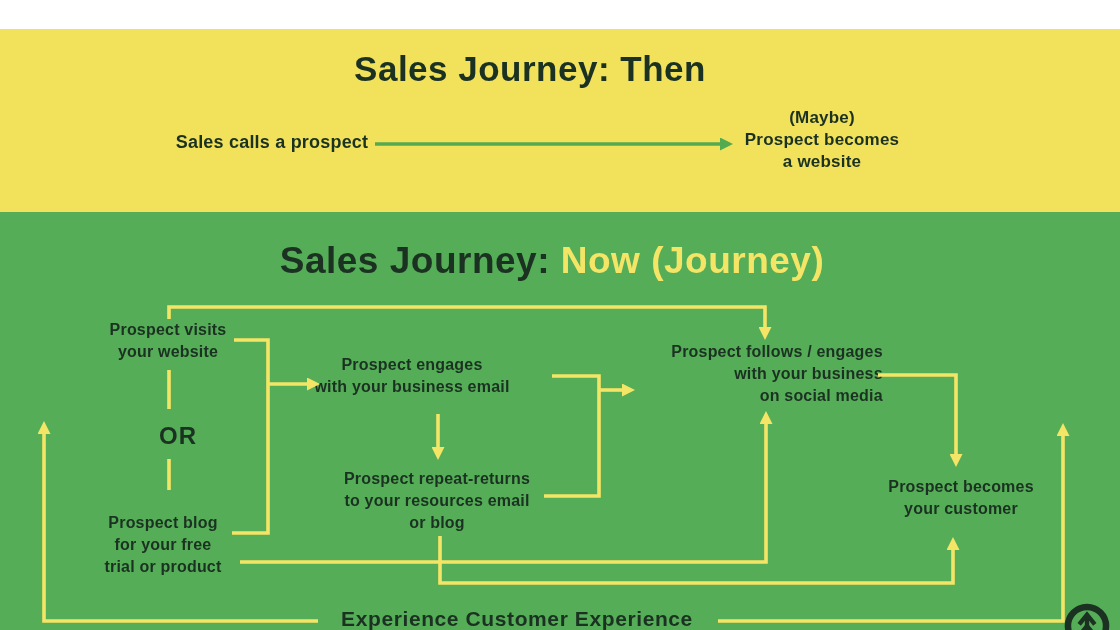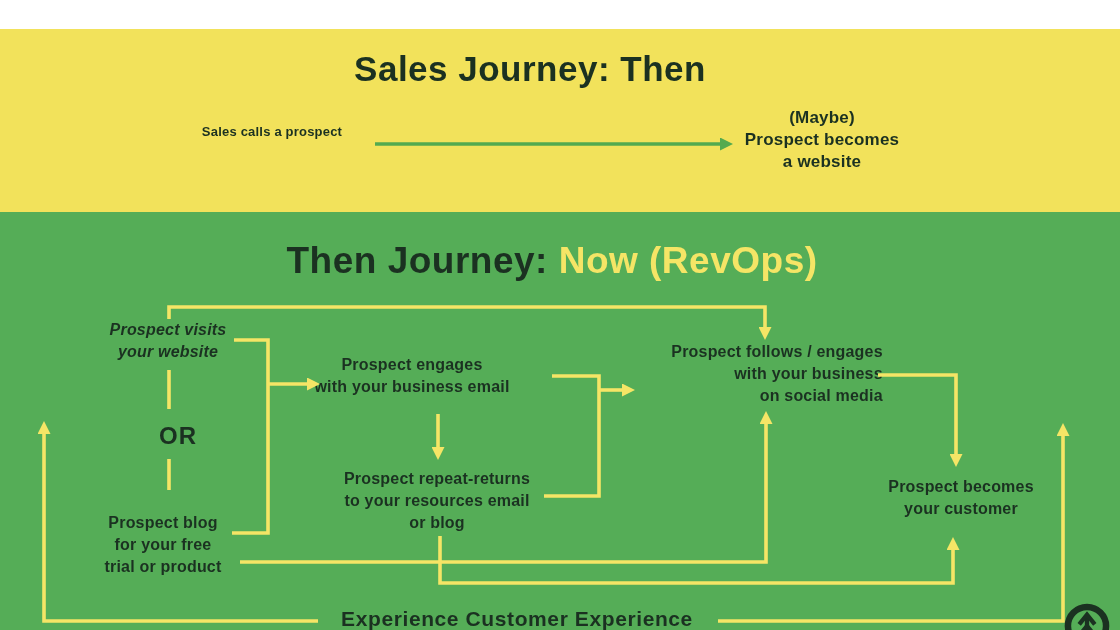--- a/index.html
+++ b/index.html
@@ -18,23 +18,23 @@
   .band-then{position:absolute;left:0;top:0;width:1120px;height:183px;background:var(--yellow-bg);}
   .title{position:absolute;transform:translateX(-50%);white-space:nowrap;color:var(--dark-ink);letter-spacing:.5px;}
   .title-then{left:530px;top:20px;font-size:35px;}
   .title-now{left:552px;top:211px;font-size:37px;}
   .title-now .hl{color:var(--line-yellow);}
   .node{
     position:absolute;transform:translateX(-50%);
     text-align:center;white-space:pre-line;color:var(--dark-ink);
     font-size:16px;line-height:22px;letter-spacing:.2px;
   }
-  .n-calls{left:272px;top:92px;font-size:13px;}
+  .n-calls{left:272px;top:102px;font-size:18px;}
   .n-maybe{left:822px;top:78px;font-size:17px;line-height:22px;}
-  .n-visits{left:168px;top:290px;font-style:italic;}
+  .n-visits{left:168px;top:290px;}
   .n-or{left:178px;top:396px;font-size:24px;letter-spacing:1px;}
   .n-asks{left:163px;top:483px;}
   .n-engages{left:412px;top:325px;}
   .n-returns{left:437px;top:439px;}
   .n-follows{left:777px;top:312px;text-align:right;}
   .n-becomes{left:961px;top:447px;}
   .n-delight{left:517px;top:579px;font-size:21px;letter-spacing:.6px;}
   svg.overlay{position:absolute;left:0;top:0;}
   .ln{fill:none;stroke:var(--line-yellow);stroke-width:3.6;}
   .ln-g{fill:none;stroke:var(--arrow-green);stroke-width:3.6;}
@@ -50,21 +50,21 @@
 
   <div class="band-then"></div>
 
   <div class="title title-then">Sales Journey: Then</div>
 
   <div class="node n-calls">Sales calls a prospect</div>
   <div class="node n-maybe">(Maybe)
 Prospect becomes
 a website</div>
 
-  <div class="title title-now"><span>Then Journey: </span><span class="hl">Now (RevOps)</span></div>
+  <div class="title title-now"><span>Sales Journey: </span><span class="hl">Now (Journey)</span></div>
 
   <div class="node n-visits">Prospect visits
 your website</div>
   <div class="node n-or">OR</div>
   <div class="node n-asks">Prospect blog
 for your free
 trial or product</div>
   <div class="node n-engages">Prospect engages
 with your business email</div>
   <div class="node n-returns">Prospect repeat-returns

